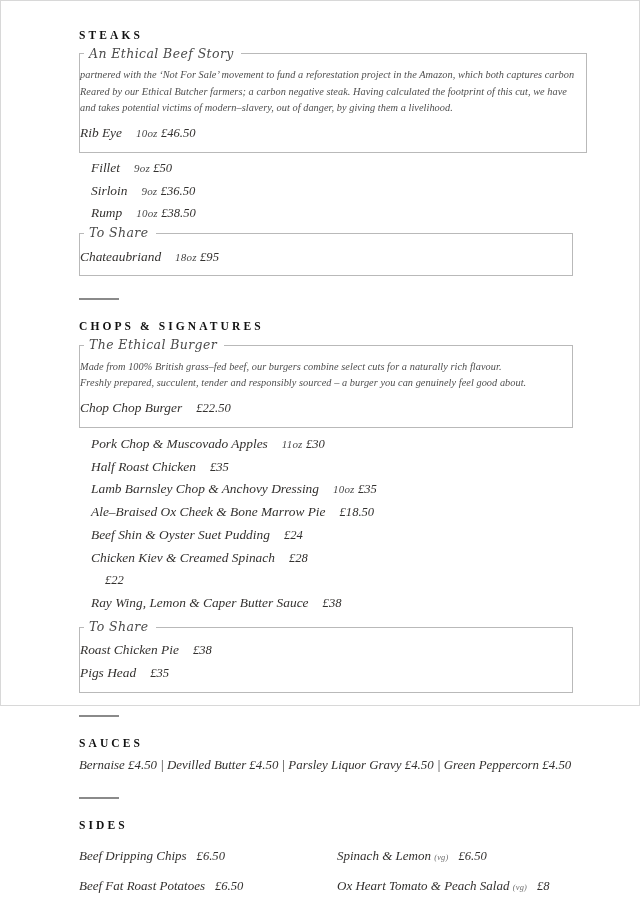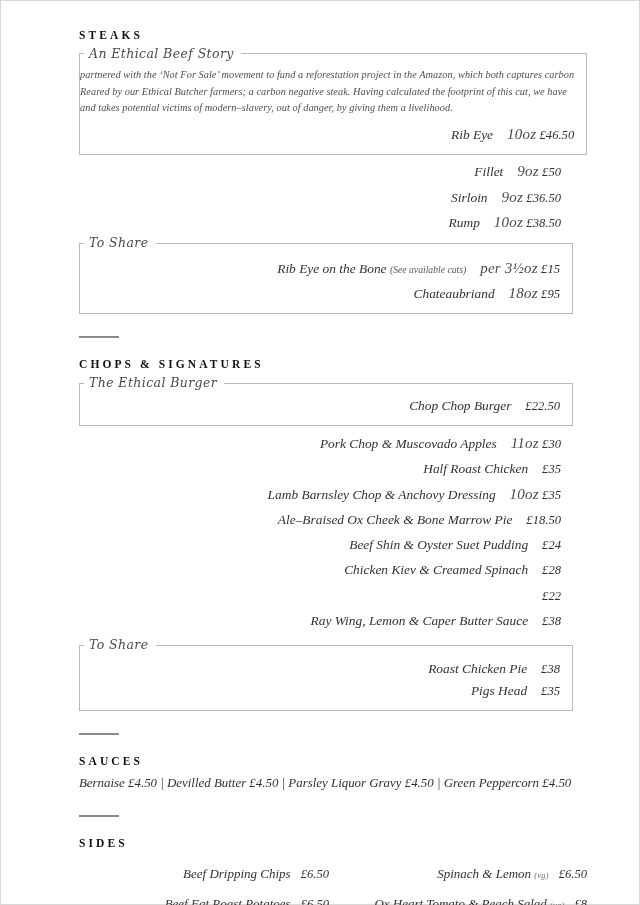--- a/index.html
+++ b/index.html
@@ -10,21 +10,21 @@
   body {
     width: 640px;
     height: 905px;
     font-family: "Liberation Serif", "DejaVu Serif", serif;
     color: #2b2b2b;
     position: relative;
     overflow: hidden;
   }
   .page {
     width: 640px;
-    height: 905px;
+    height: 706px;
     box-sizing: border-box;
     border: 1px solid #d8d8d8;
     background: #fff;
     position: relative;
   }
   .content {
     position: absolute;
     left: 78px;
     top: 28px;
     width: 494px;
@@ -75,21 +75,21 @@
     color: #4e4e4e;
     margin: 1px 0 5px 0;
     letter-spacing: 0.05px;
   }
   .framebox-desc div { white-space: nowrap; }
 
   
   .row {
     display: flex;
     align-items: baseline;
-    justify-content: flex-end;
+    justify-content: flex-start;
     font-style: italic;
     font-size: 13.4px;
     line-height: 1.55;
     color: #33312f;
     padding: 1px 0;
   }
   .row .name { white-space: nowrap; }
   .row .price {
     white-space: nowrap;
     text-align: right;
@@ -100,21 +100,21 @@
     font-style: italic;
     color: #5a5a5a;
   }
   .tag {
     font-size: 8.4px;
     font-style: italic;
     color: #6e6e6e;
     letter-spacing: 0.2px;
   }
   .oz {
-    font-size: 15px;
+    font-size: 11px;
     font-style: italic;
     color: #4a4a4a;
     letter-spacing: 0.2px;
   }
   .amt { font-size: 12.6px; }
 
   
   .plain-list { padding: 4px 12px 2px 12px; }
   .plain-list-tight { padding: 5px 12px 6px 12px; }
 
@@ -184,50 +184,44 @@
             <span class="oz">10oz</span>
             <span class="amt">£38.50</span>
           </span>
         </div>
       </div>
 
       <fieldset class="framebox">
         <legend>To Share</legend>
         <div class="row">
           <span class="name">
-            <span>Rib Eye on the Bone</span>
-            <span class="note">(See available cuts)</span>
-          </span>
-          <span class="price">
-            <span class="oz">per 3½oz</span>
-            <span class="amt">£15</span>
-          </span>
-        </div>
-        <div class="row">
-          <span class="name">
             <span>Chateaubriand</span>
             <span class="note"></span>
           </span>
           <span class="price">
             <span class="oz">18oz</span>
             <span class="amt">£95</span>
           </span>
         </div>
       </fieldset>
     </div>
 
     <div class="rule-wrap">
       <div class="rule"></div>
     </div>
 
     <div>
       <div class="section-head">CHOPS &amp; SIGNATURES</div>
 
       <fieldset class="framebox">
         <legend>The Ethical Burger</legend>
+        <div class="framebox-desc">
+          <div>Made from 100% British grass–fed beef, our burgers combine select cuts for a naturally rich flavour.</div>
+          <div>Freshly prepared, succulent, tender and responsibly sourced – a burger you can genuinely feel good about.</div>
+        </div>
         <div class="row">
           <span class="name">Chop Chop Burger</span>
           <span class="price">
             <span class="amt">£22.50</span>
           </span>
         </div>
       </fieldset>
 
       <div class="plain-list-tight">
         <div class="row">

